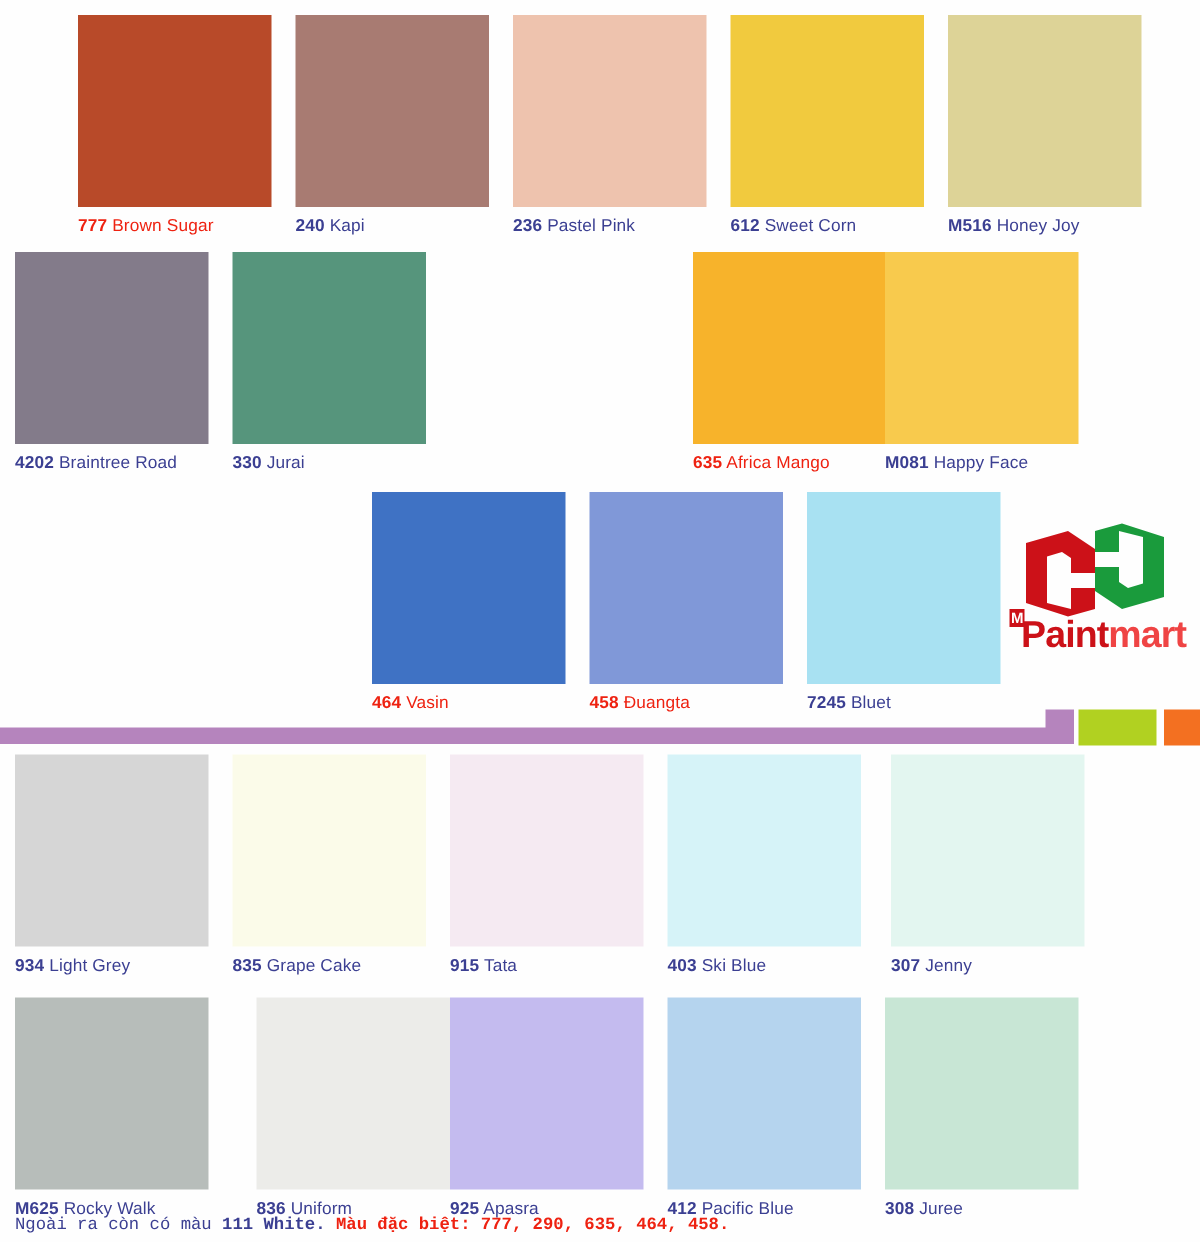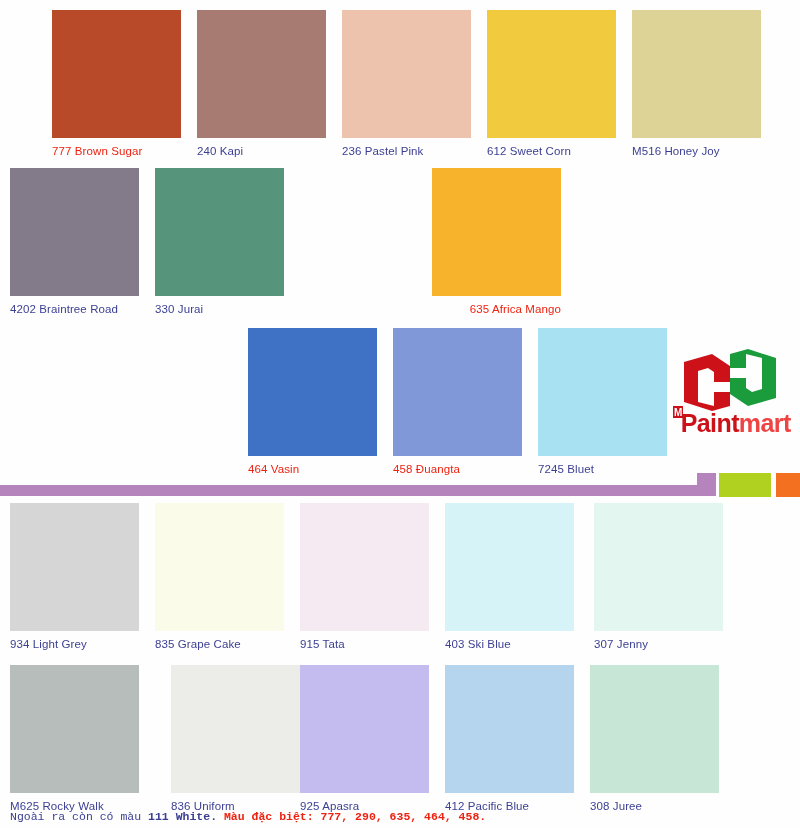--- a/index.html
+++ b/index.html
@@ -39,21 +39,21 @@
     display: block;
   }
   .caption {
     margin-top: 7px;
     font-size: 11.5px;
     line-height: 13px;
     white-space: nowrap;
     letter-spacing: 0.1px;
   }
   .caption .code {
-    font-weight: normal;
+    font-weight: bold;
   }
   .caption .nm {
     font-weight: normal;
   }
   .cap-blue { color: #3b3f92; }
   .cap-red  { color: #ee2211; }
 
   
   #divider {
     position: absolute;
@@ -178,23 +178,27 @@
       </div>
       <div class="row" style="top: 168px;">
         <div class="cell" style="left: 10px;">
           <div class="chip" style="background: rgb(131, 123, 138);"></div>
           <div class="caption cap-blue"><span class="code">4202</span> <span class="nm">Braintree Road</span></div>
         </div>
         <div class="cell" style="left: 155px;">
           <div class="chip" style="background: rgb(86, 149, 124);"></div>
           <div class="caption cap-blue"><span class="code">330</span> <span class="nm">Jurai</span></div>
         </div>
-        <div class="cell" style="left: 432px; text-align: right;">
+        <div class="cell" style="left: 462px;">
           <div class="chip" style="background: rgb(247, 179, 43);"></div>
           <div class="caption cap-red"><span class="code">635</span> <span class="nm">Africa Mango</span></div>
+        </div>
+        <div class="cell" style="left: 590px;">
+          <div class="chip" style="background: rgb(248, 202, 77);"></div>
+          <div class="caption cap-blue"><span class="code">M081</span> <span class="nm">Happy Face</span></div>
         </div>
       </div>
       <div class="row" style="top: 328px;">
         <div class="cell" style="left: 248px;">
           <div class="chip" style="background: rgb(63, 114, 196);"></div>
           <div class="caption cap-red"><span class="code">464</span> <span class="nm">Vasin</span></div>
         </div>
         <div class="cell" style="left: 393px;">
           <div class="chip" style="background: rgb(128, 152, 216);"></div>
           <div class="caption cap-red"><span class="code">458</span> <span class="nm">Đuangta</span></div>

